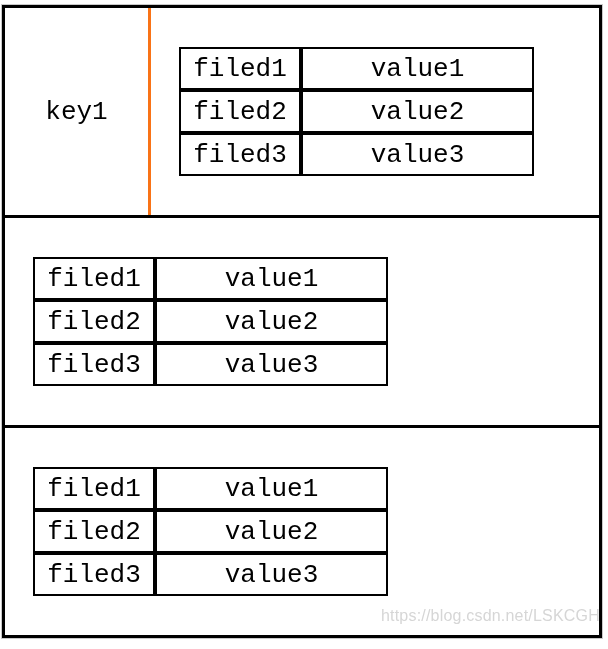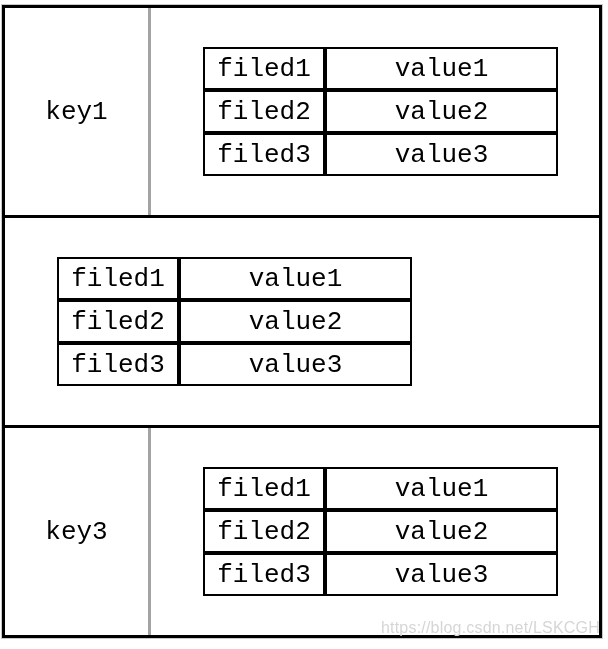--- a/index.html
+++ b/index.html
@@ -33,35 +33,35 @@
     display: flex;
     border-bottom: 3px solid #000000;
     min-height: 0;
   }
   .outer-row:last-child {
     border-bottom: none;
   }
   .key-cell {
     width: 143px;
     flex: 0 0 143px;
-    border-right: 3px solid #a3a3a3;
+    border-right: 3px solid #f97316;
     display: flex;
     align-items: center;
     justify-content: center;
     font-size: 26px;
     line-height: 1;
   }
   .hash-cell {
     flex: 1 1 auto;
     display: flex;
     align-items: center;
     min-width: 0;
   }
   .inner-table {
-    margin-left: 52px;
+    margin-left: 28px;
     display: flex;
     flex-direction: column;
   }
   .inner-row {
     display: flex;
     height: 43px;
   }
   .field-cell, .value-cell {
     box-sizing: border-box;
     border: 2px solid #000000;
@@ -70,21 +70,21 @@
     justify-content: center;
     font-size: 26px;
     line-height: 1;
     background: #ffffff;
   }
   .field-cell { width: 122px; }
   .value-cell { width: 233px; font-family: Liberation Mono, monospace; }
   .watermark {
     position: absolute;
     right: 8px;
-    bottom: 12px;
+    bottom: 24px;
     font-family: "Liberation Sans", "DejaVu Sans", sans-serif;
     font-size: 16px;
     color: #d6d6d6;
     letter-spacing: 0.2px;
     white-space: nowrap;
   }
 </style>
 </head>
 <body>
 
@@ -125,21 +125,20 @@
           </div>
           <div class="inner-row">
             <div class="field-cell">filed3</div>
             <div class="value-cell">value3</div>
           </div>
         </div>
       </div>
     </div>
 
     <div class="outer-row">
-      <div class="key-cell">key3</div>
       <div class="hash-cell">
         <div class="inner-table">
           <div class="inner-row">
             <div class="field-cell">filed1</div>
             <div class="value-cell">value1</div>
           </div>
           <div class="inner-row">
             <div class="field-cell">filed2</div>
             <div class="value-cell">value2</div>
           </div>

